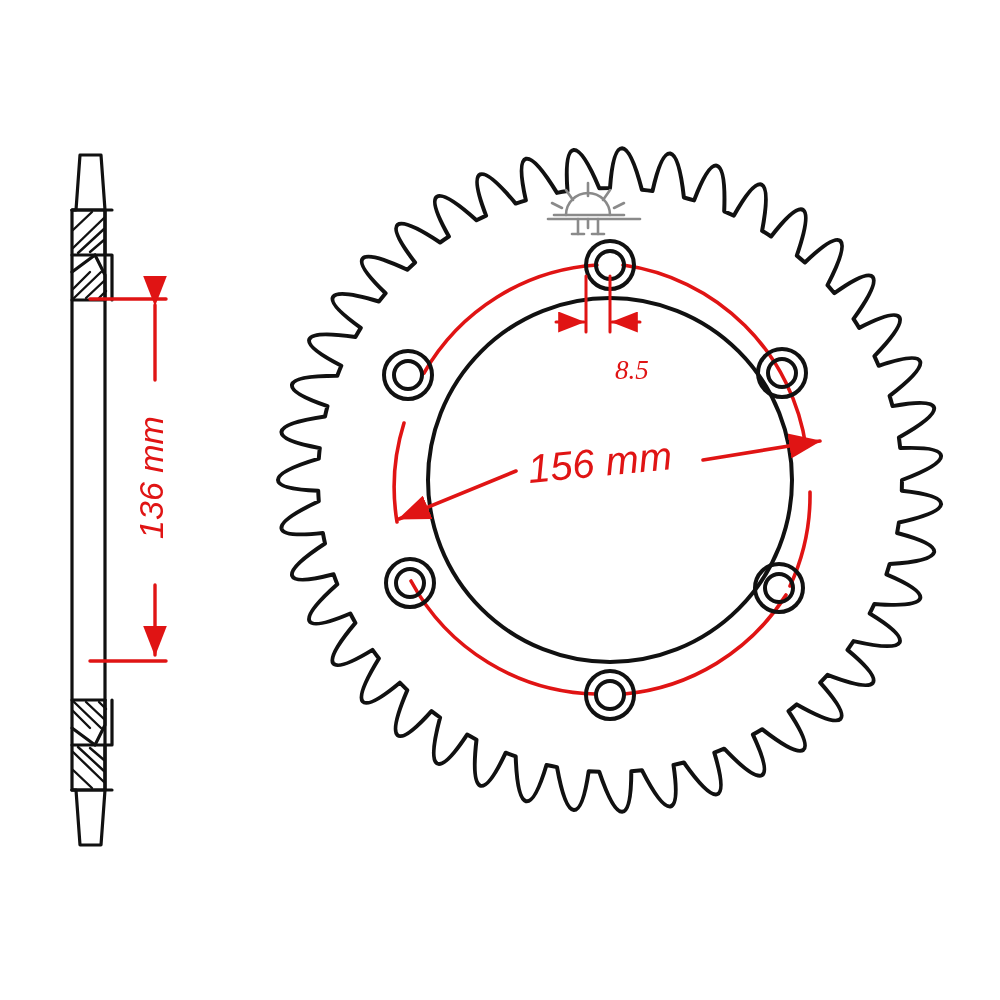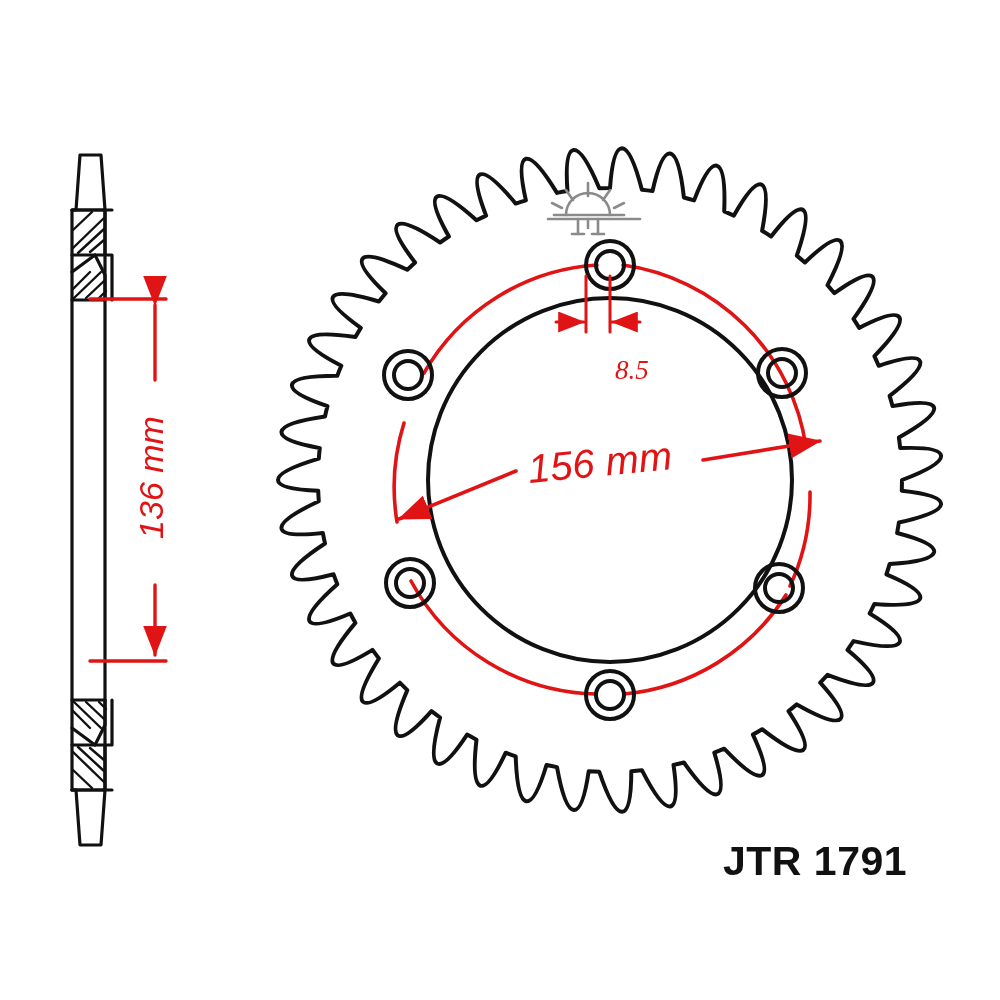--- a/index.html
+++ b/index.html
@@ -148,15 +148,14 @@
   </div>
 
   <span style="position:absolute;left:615px;top:315px;color:#E01414;font-size:27px;
                font-style:italic;font-family:Liberation Serif, serif;margin-top:40px;">8.5</span>
 
   <span style="position:absolute;left:528px;top:447px;color:#E01414;font-size:40px;
                font-style:italic;font-family:'Liberation Sans',sans-serif;
                transform:rotate(-5.5deg);transform-origin:left center;white-space:nowrap;">156 mm</span>
 
 
-  <div class="lbl" id="part-label">JTR 1791</div>
 
 </div>
 
 </body></html>

